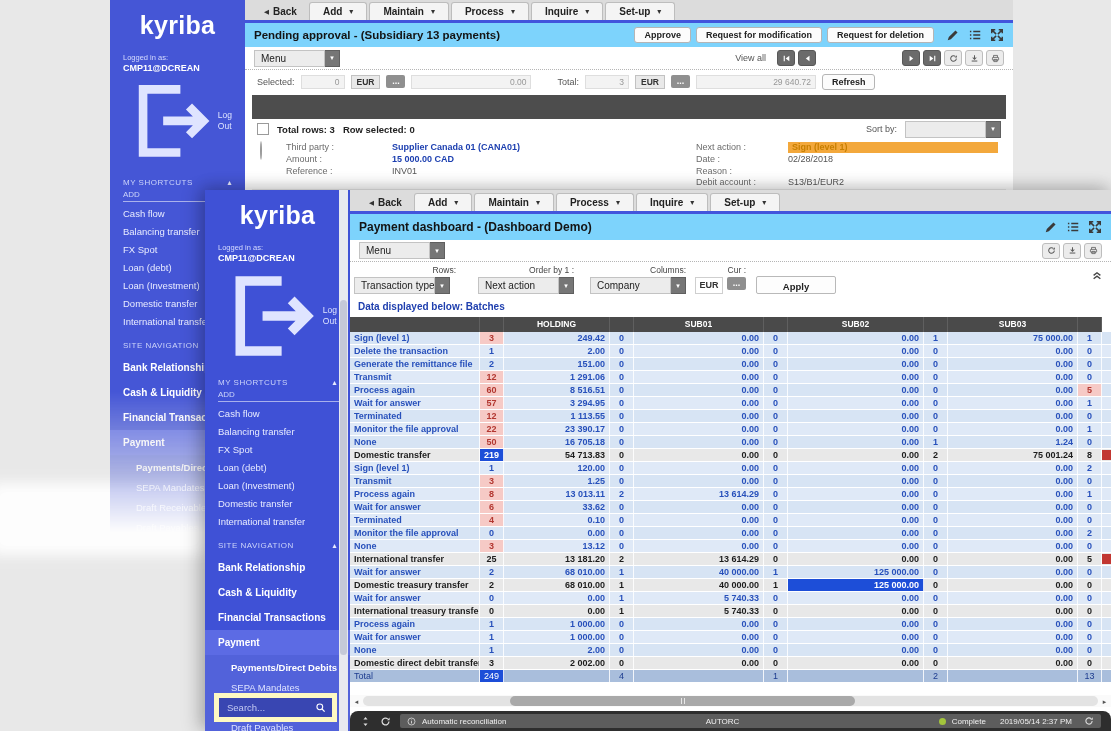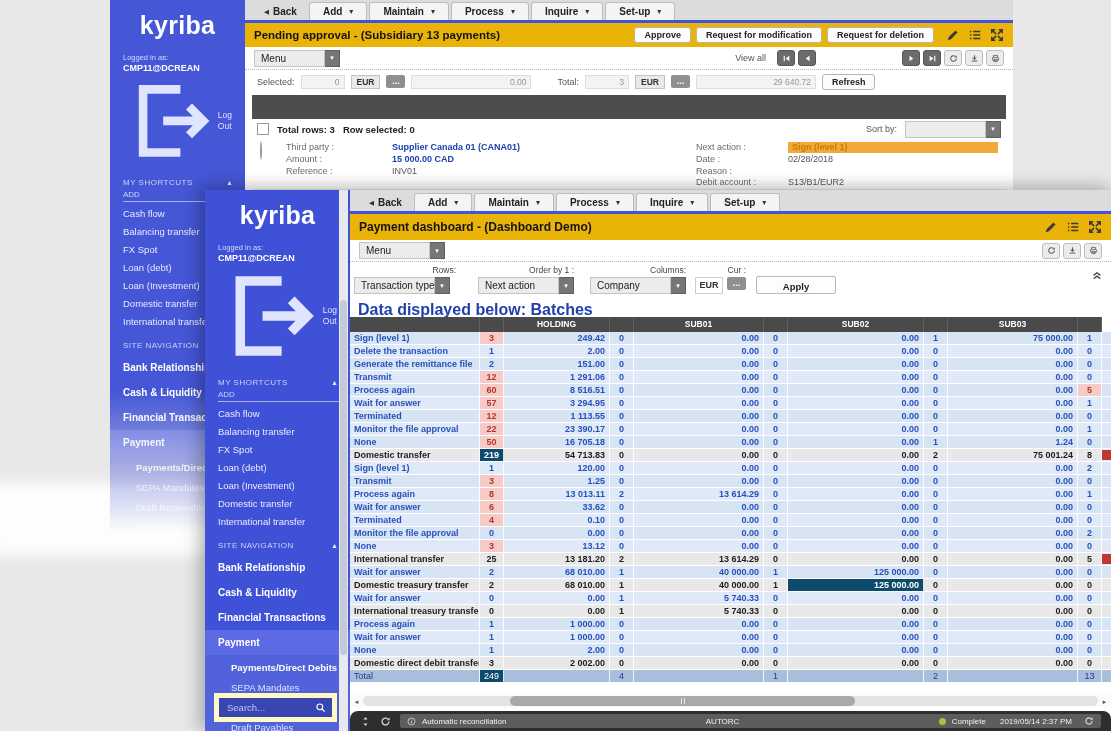--- a/index.html
+++ b/index.html
@@ -43,21 +43,21 @@
   .content{position:absolute;top:0;bottom:0;background:#fff}
   .bw-content{left:135px;width:768px}
   .fw-content{left:145px;width:761px}
   .tabbar{display:flex;align-items:flex-end;height:20px;background:#dcdcdc;padding-left:12px;gap:2px}
   .fw-content .tabbar{height:21px}
   .tab-back{display:flex;align-items:center;font-size:10px;font-weight:700;color:#222;padding:0 10px 3px 7px;cursor:pointer}
   .tab-back::before{content:"◀";font-size:6.5px;margin-right:4px;color:#333}
   .tab{background:#f4f4f4;border:1px solid #bdbdbd;border-bottom:none;border-radius:3px 3px 0 0;font-size:10px;font-weight:700;color:#222;padding:3px 13px;cursor:pointer;display:flex;align-items:center}
   .tab.dd::after{content:"▾";font-size:8px;margin-left:7px;color:#333}
   .blue-line{height:3px;background:#4254dc}
-  .titlebar{display:flex;align-items:center;background:#eab308;padding:0 9px;height:24px}
+  .titlebar{display:flex;align-items:center;background:#7dd3fc;padding:0 9px;height:24px}
   .fw-content .titlebar{height:26px}
   .wtitle{flex:1;font-size:11.5px;font-weight:700;color:#141414;margin:0;white-space:nowrap;overflow:hidden}
   .fw-content .wtitle{font-size:12px}
   .title-btns{display:flex;gap:5px;margin-right:12px}
   .btn{background:#fcfcfc;border:1px solid #b5b5b5;border-radius:3px;font-size:9px;font-weight:700;color:#222;padding:2px 9px;cursor:pointer;white-space:nowrap}
   .win-icons{display:flex;gap:8px;align-items:center}
   .win-icons .icon{width:14px;height:14px;color:#3a3a3a;cursor:pointer}
   .icon{display:inline-flex}
   .icon svg{width:100%;height:100%}
 
@@ -104,37 +104,37 @@
   
   .filters{position:relative;height:38px;background:#fff;border-top:1px dotted #b5b5b5}
   .flabel{position:absolute;top:3px;font-size:8.5px;color:#444;text-align:right}
   .fl1{left:10px;width:96px}.fl2{left:128px;width:96px}.fl3{left:240px;width:96px}.fl4{left:300px;width:96px}
   .fsel{position:absolute;top:15px;width:96px}
   .fs1{left:4px}.fs2{left:128px}.fs3{left:240px}
   .eur{position:absolute;left:345px;top:15px;width:26px;height:15px;border:1px solid #cfcfcf;background:#fff;font-size:9px;font-weight:700;color:#333;text-align:center;line-height:15px}
   .fdots{position:absolute;left:377px;top:15px}
   .apply{position:absolute;left:406px;top:14px;width:80px;height:18px;background:#fdfdfd;border:1px solid #b9b9b9;border-radius:2px;font-size:9.5px;font-weight:700;color:#222;text-align:center;line-height:17px;cursor:pointer}
   .chev2{position:absolute;right:8px;top:7px;width:12px;height:12px;color:#444;cursor:pointer}
-  .datarow{height:14px;font-size:16px;font-weight:700;color:#1f3fae;padding:1px 0 0 8px;background:#fff}
+  .datarow{height:14px;font-size:10px;font-weight:700;color:#1f3fae;padding:1px 0 0 8px;background:#fff}
 
   .dtable{margin-top:2px}
   .dt-row{display:grid;grid-template-columns:130px 24px 106px 24px 130px 24px 136px 24px 130px 24px;position:relative}
   .dt-head div{background:#4a4a4a;color:#fff;font-size:8.5px;font-weight:700;text-align:center;line-height:15px;height:15px;border-right:1px solid #5f5f5f;overflow:hidden}
   .dt-row.body{height:12px;border-bottom:1px solid #fff}
   .dt-row.body div{font-size:9px;line-height:12px;border-right:1px solid rgba(255,255,255,.85);overflow:hidden;white-space:nowrap;cursor:default}
   .rA{background:#d7e4f4}.rB{background:#dfe9f7}
   .r-sub{background:#e8e8e8}
   .r-total{background:#a9bedc}
   .c-lab{color:#2750bb;font-weight:700;padding-left:4px;text-align:left}
   .c-amt{color:#2750bb;text-align:right;padding-right:4px;font-weight:600;cursor:pointer}
   .c-cnt{color:#2750bb;text-align:center;font-weight:700;cursor:pointer}
   .r-sub .c-lab,.r-sub .c-amt,.r-sub .c-cnt{color:#1c1c1c}
   .r-total .c-lab,.r-total .c-amt,.r-total .c-cnt{color:#1d3c8f;font-weight:400}
   .dt-row .hl-pink{background:#f6cac6;color:#b23730}
-  .dt-row .hl-red{background:#0c4a6e;color:#fff}
+  .dt-row .hl-red{background:#1d4ed8;color:#fff}
   .r-sub .hl-red,.r-total .hl-red{color:#fff}
   .row-marker{position:absolute;right:0;top:1px;bottom:1px;width:9px;background:#c23732}
 
   .hscroll{position:absolute;left:0;right:0;top:505px;height:12px;display:flex;align-items:center;background:#fafafa;padding:0 2px;gap:2px}
   .harr{width:9px;height:9px;color:#555;font-size:7px;line-height:9px;text-align:center;cursor:pointer}
   .harr-l::before{content:"◂"}
   .harr-r::before{content:"▸"}
   .track{flex:1;height:10px;background:#e3e3e3;border-radius:5px;position:relative}
   .thumb{position:absolute;left:20%;width:47%;top:0;bottom:0;background:#a9a9a9;border-radius:5px;cursor:grab}
   .thumb::after{content:"";position:absolute;left:calc(50% - 2px);top:2px;width:1px;height:6px;background:#e8e8e8;box-shadow:3px 0 0 #e8e8e8}

